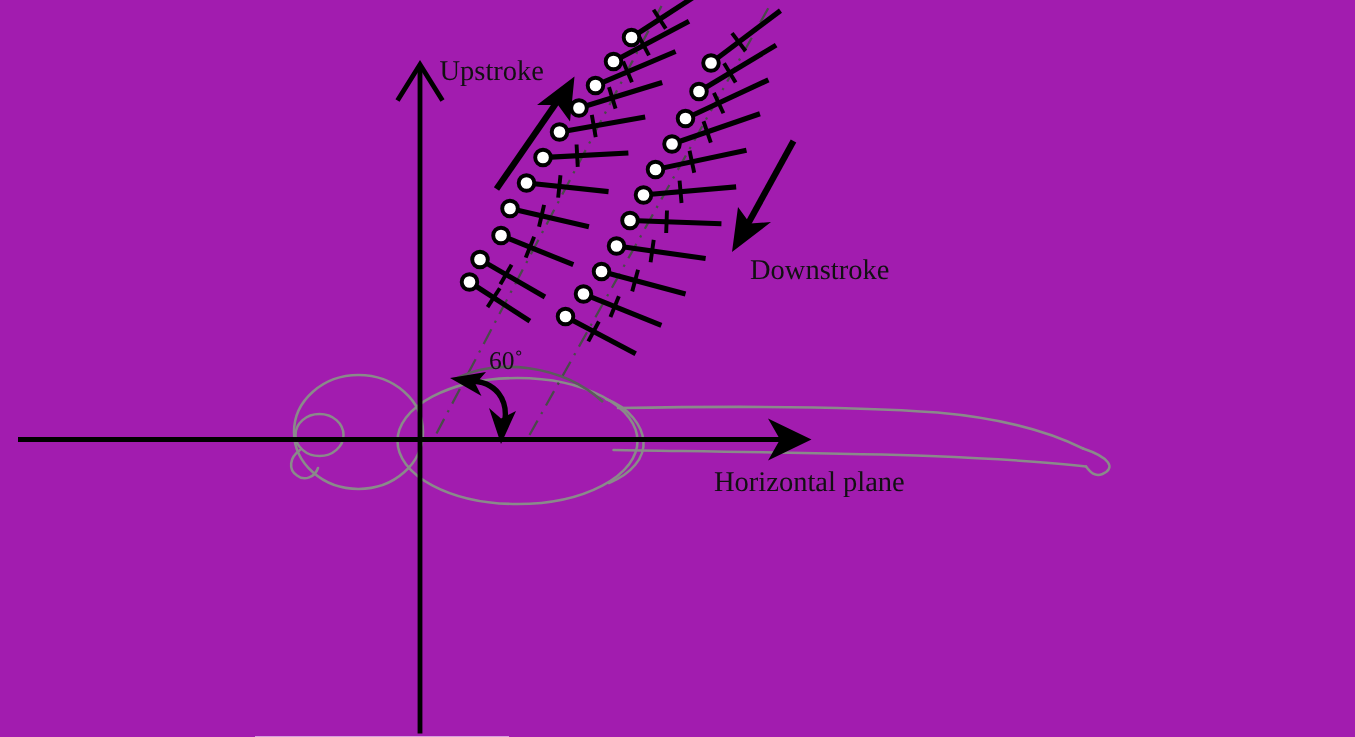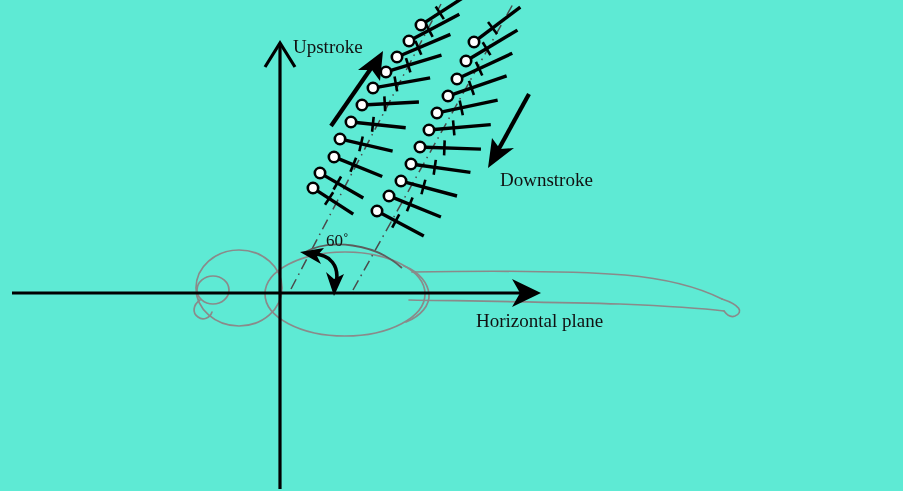--- a/index.html
+++ b/index.html
@@ -7,21 +7,21 @@
     padding: 0;
     background: #ffffff;
   }
   body {
     font-family: "Liberation Serif", serif;
   }
   #diagram-root {
     position: relative;
     width: 903px;
     height: 491px;
-    background: #5eead4;
+    background: #a21caf;
     overflow: hidden;
   }
   #diagram-svg {
     position: absolute;
     left: 0;
     top: 0;
     width: 903px;
     height: 491px;
     display: block;
   }

